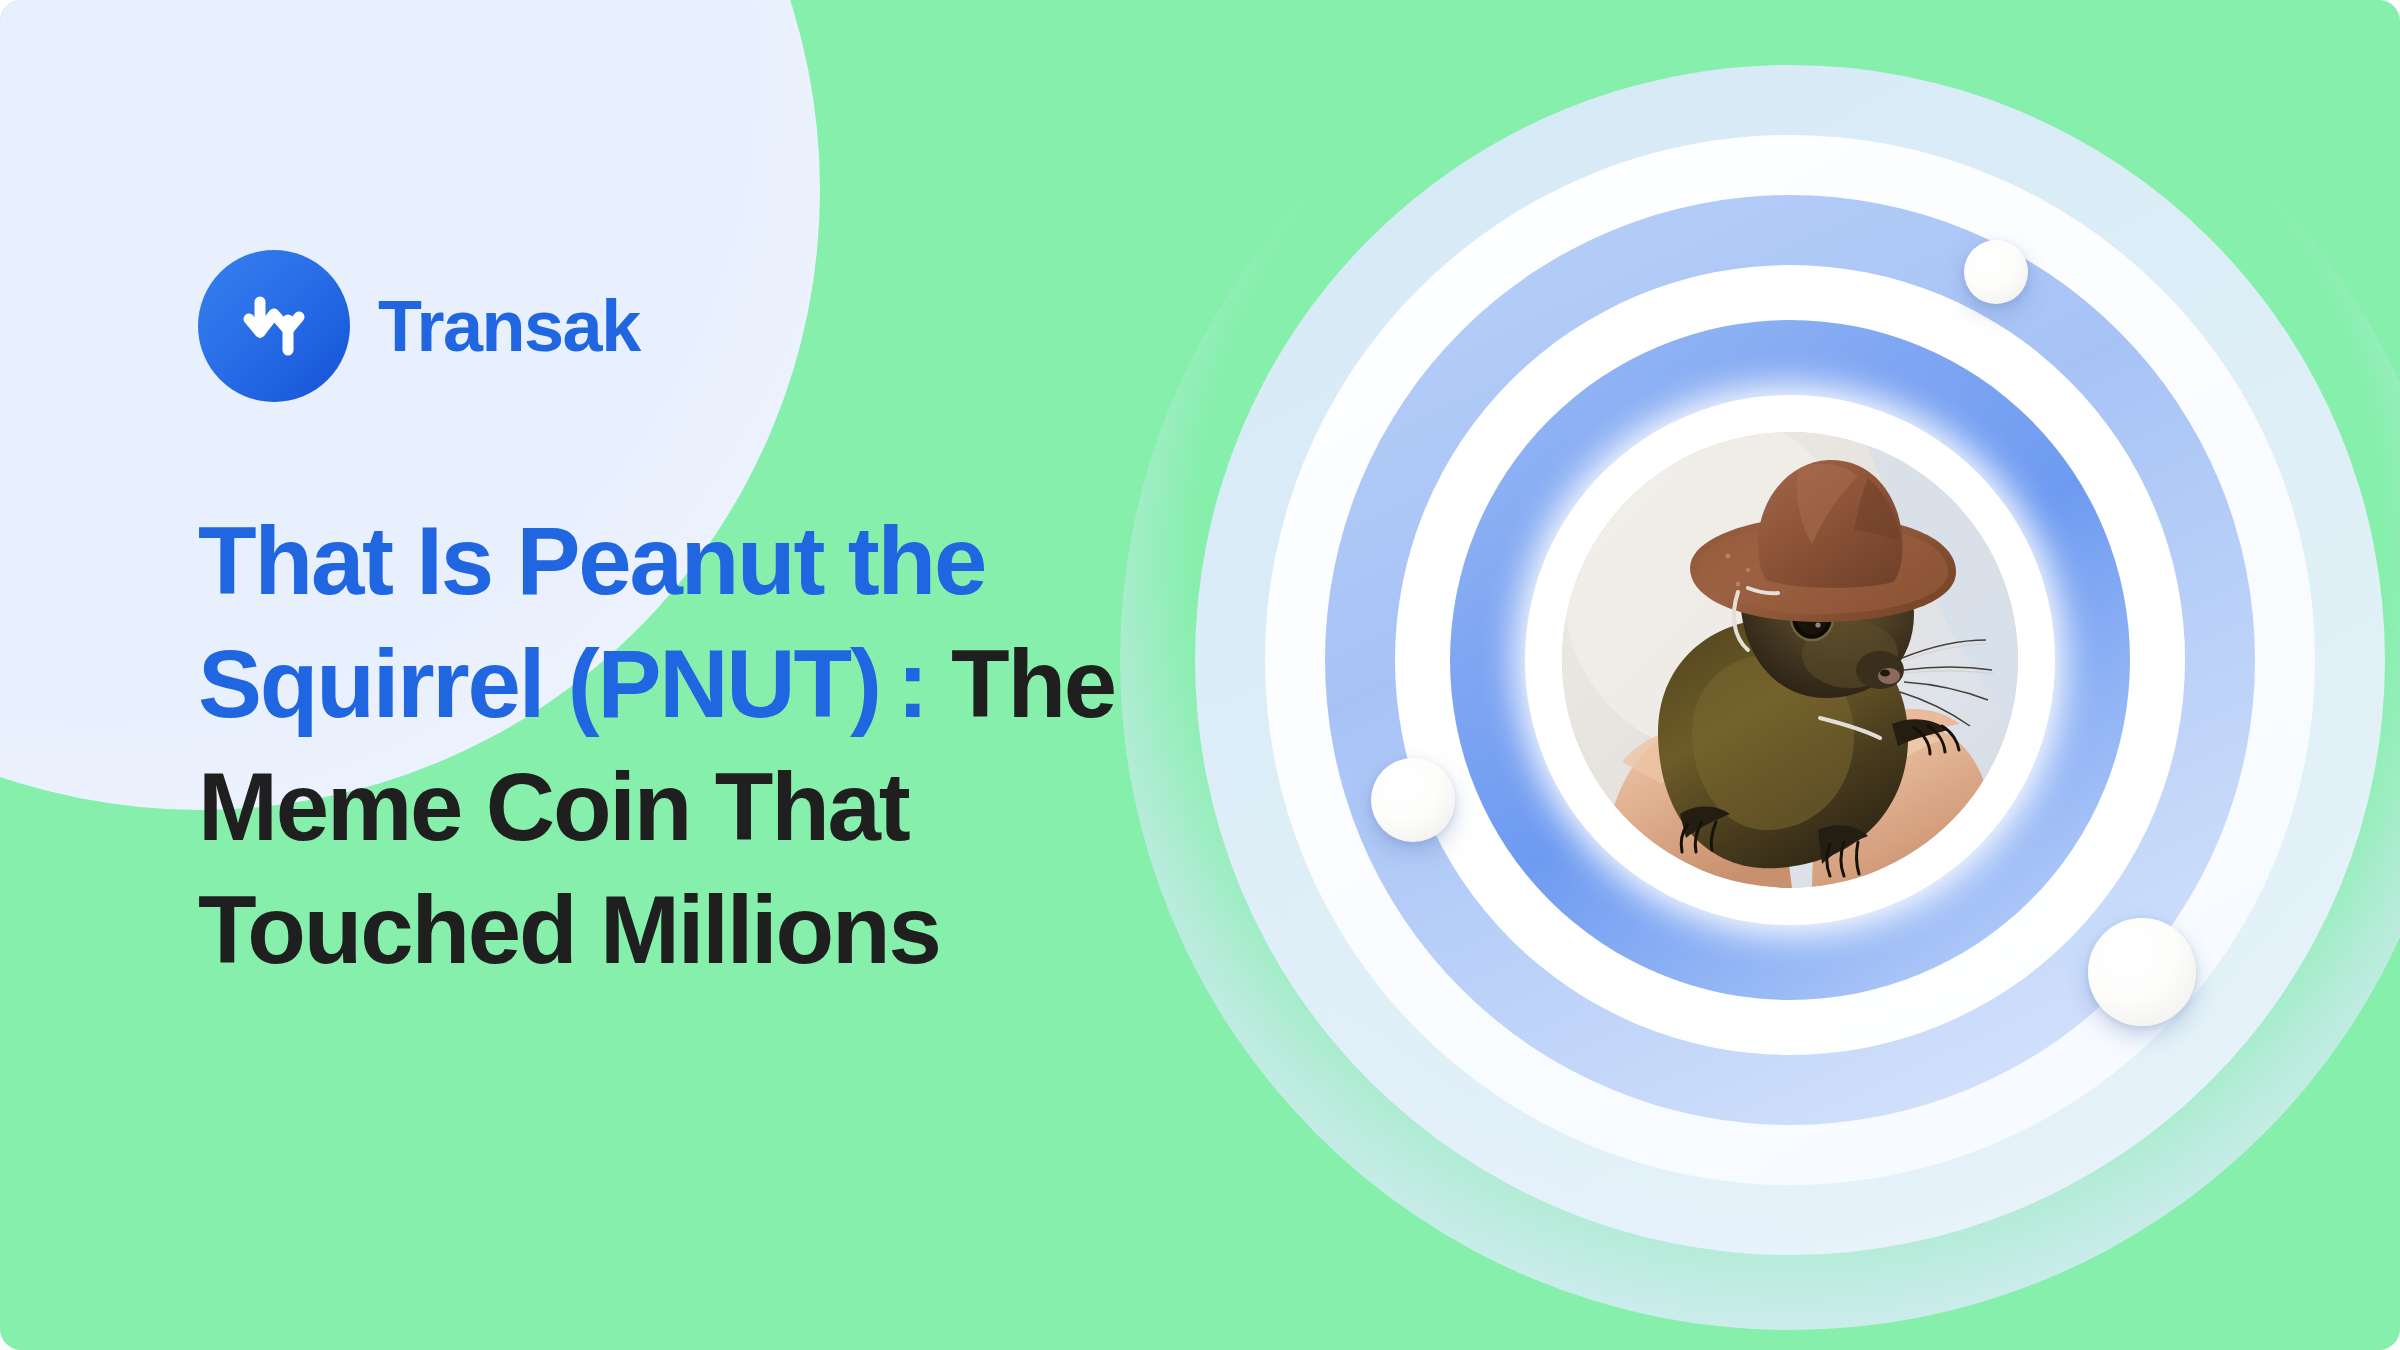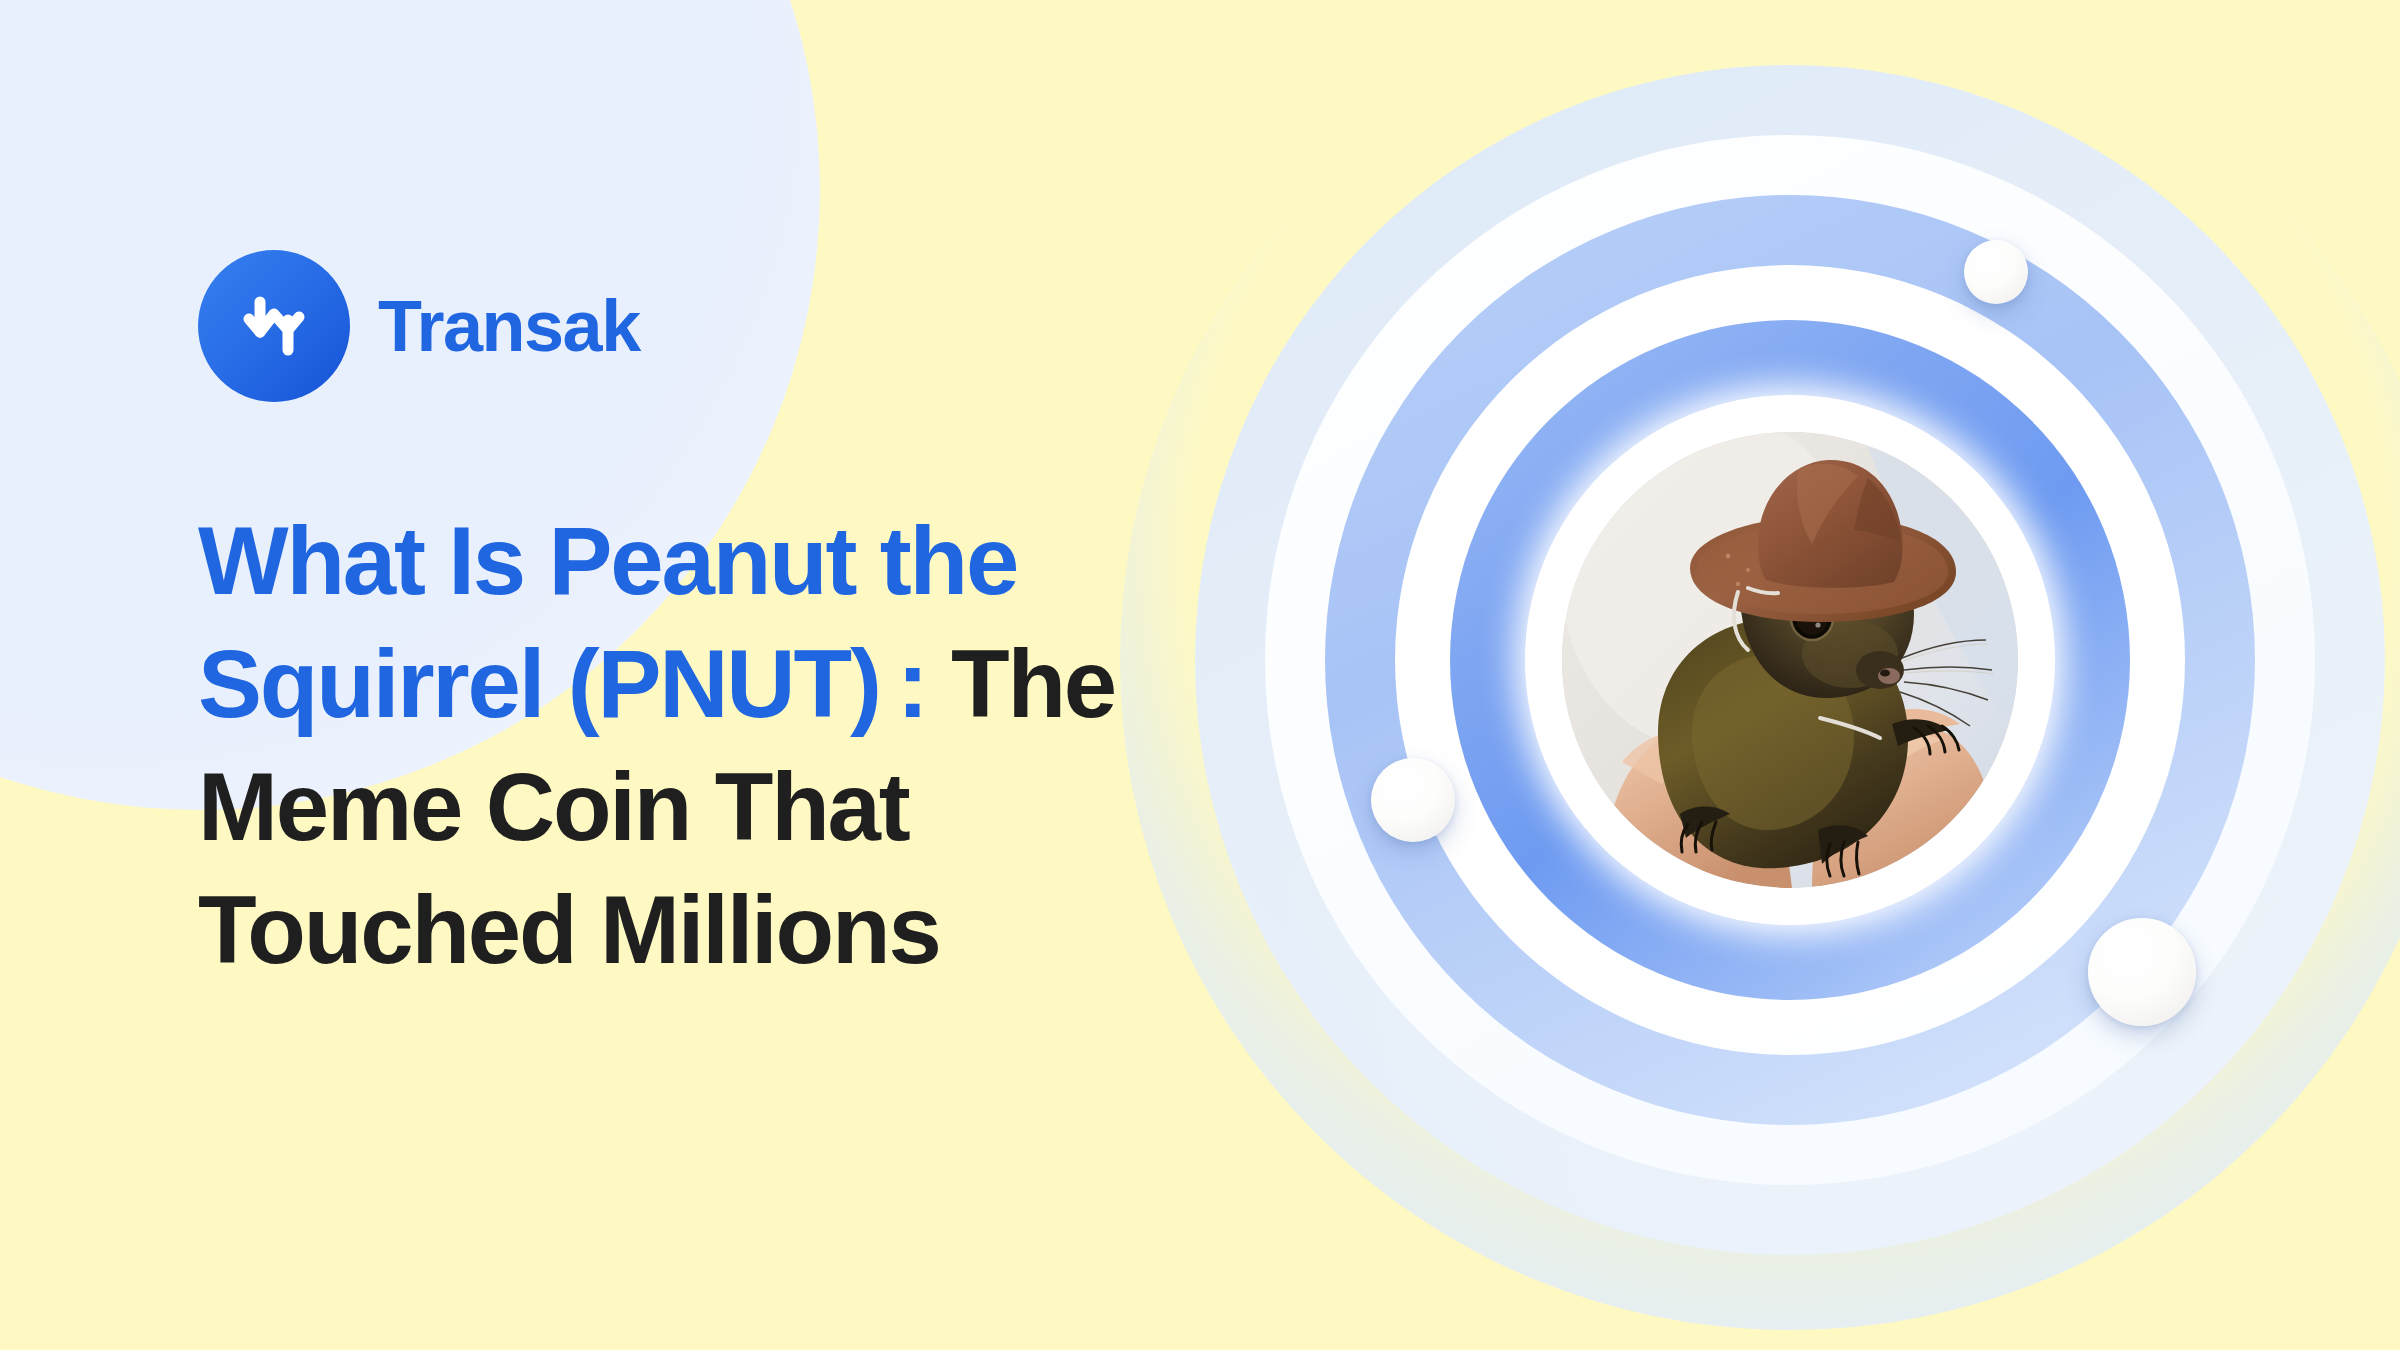--- a/index.html
+++ b/index.html
@@ -10,21 +10,22 @@
   body {
     font-family: "Liberation Sans", sans-serif;
     -webkit-font-smoothing: antialiased;
   }
 
   #stage {
     position: relative;
     width: 2400px;
     height: 1350px;
     overflow: hidden;
-    background: #fef9c3;
+    background: #86efac;
+    border-radius: 21px;
   }
 
   
   .bg-blob {
     position: absolute;
     left: -420px;
     top: -430px;
     width: 1240px;
     height: 1240px;
     border-radius: 50%;
@@ -306,16 +307,16 @@
         </g>
         <g fill="#ffffff">
           <path d="M21.5 33.5 L42.5 33.5 L32 52.5 Z" transform="translate(0,6)"></path>
         </g>
       </svg>
     </div>
     <div class="brand-name">Transak</div>
   </div>
 
   <div class="headline">
-    <span class="hl-accent">What Is Peanut the Squirrel (PNUT) :</span><span> The Meme Coin That Touched Millions</span>
+    <span class="hl-accent">That Is Peanut the Squirrel (PNUT) :</span><span> The Meme Coin That Touched Millions</span>
   </div>
 
 </div>
 
 </body></html>

